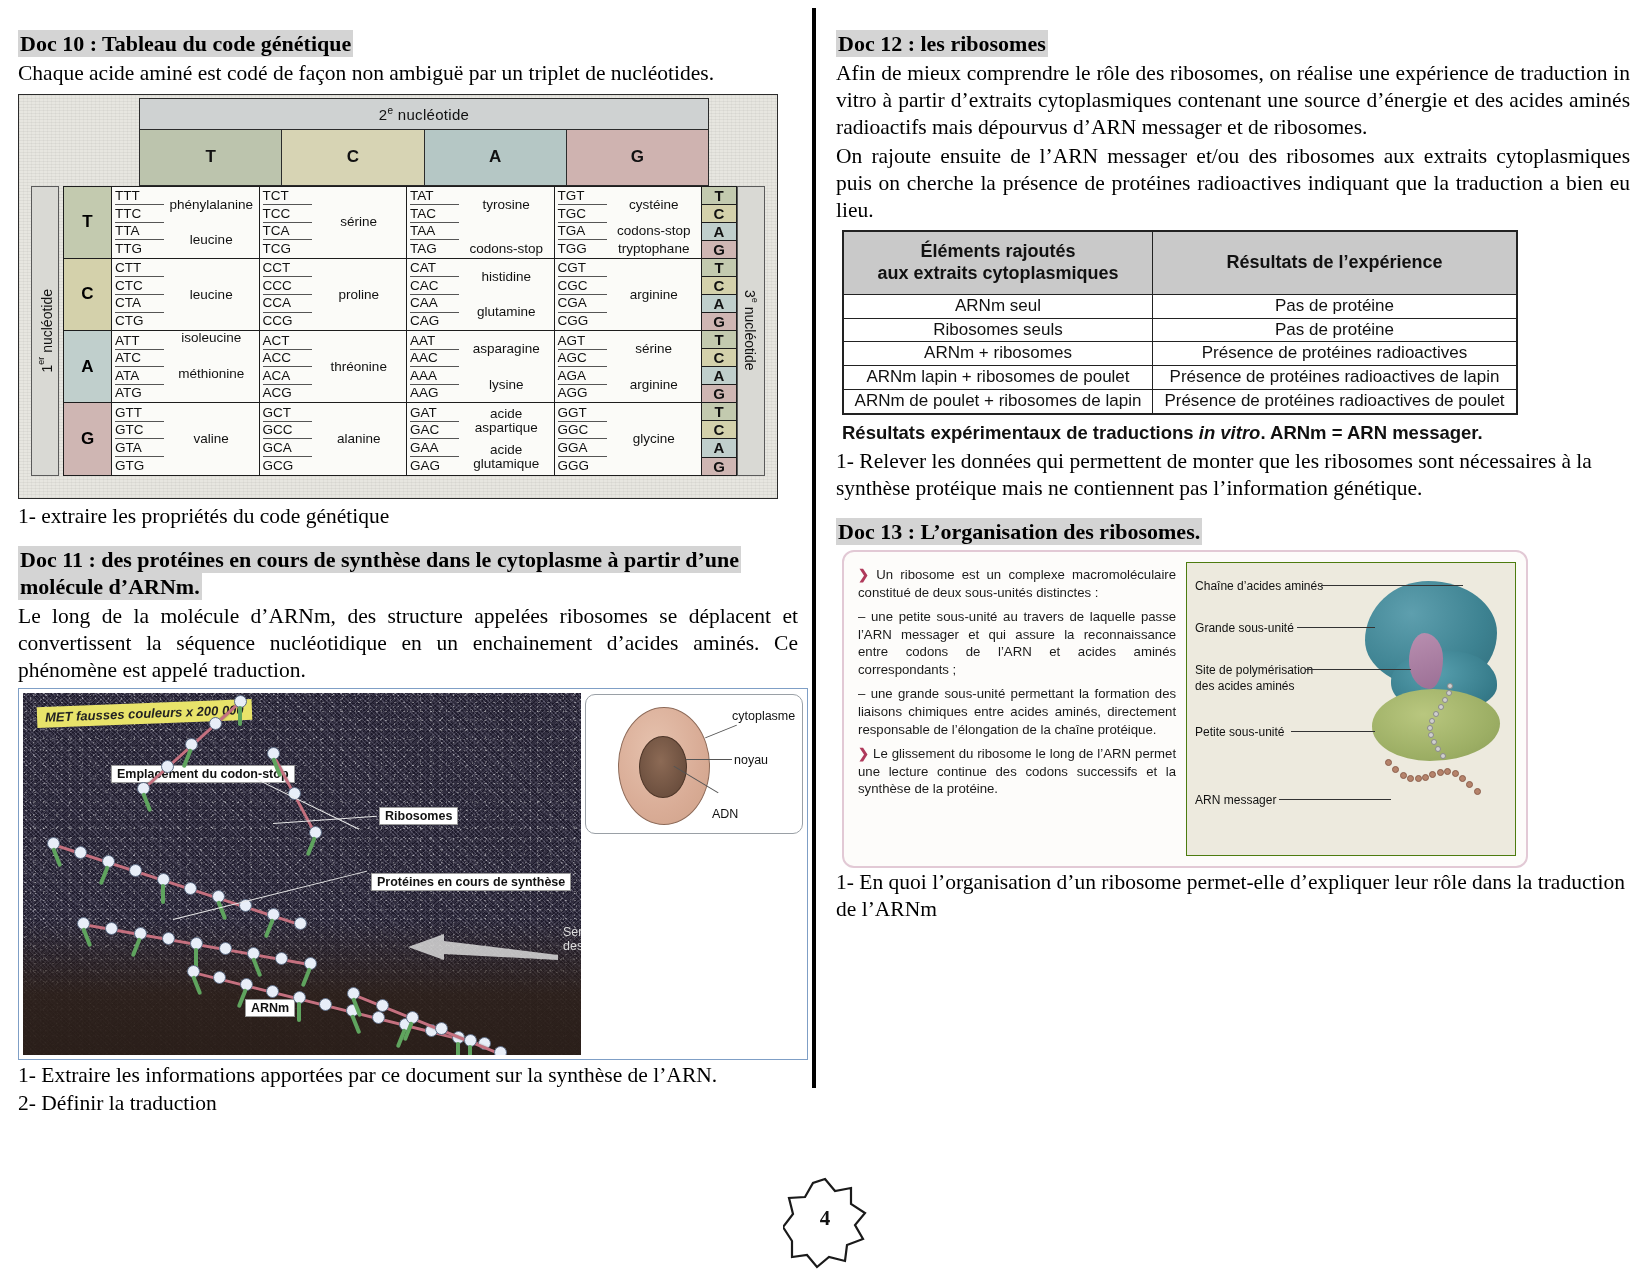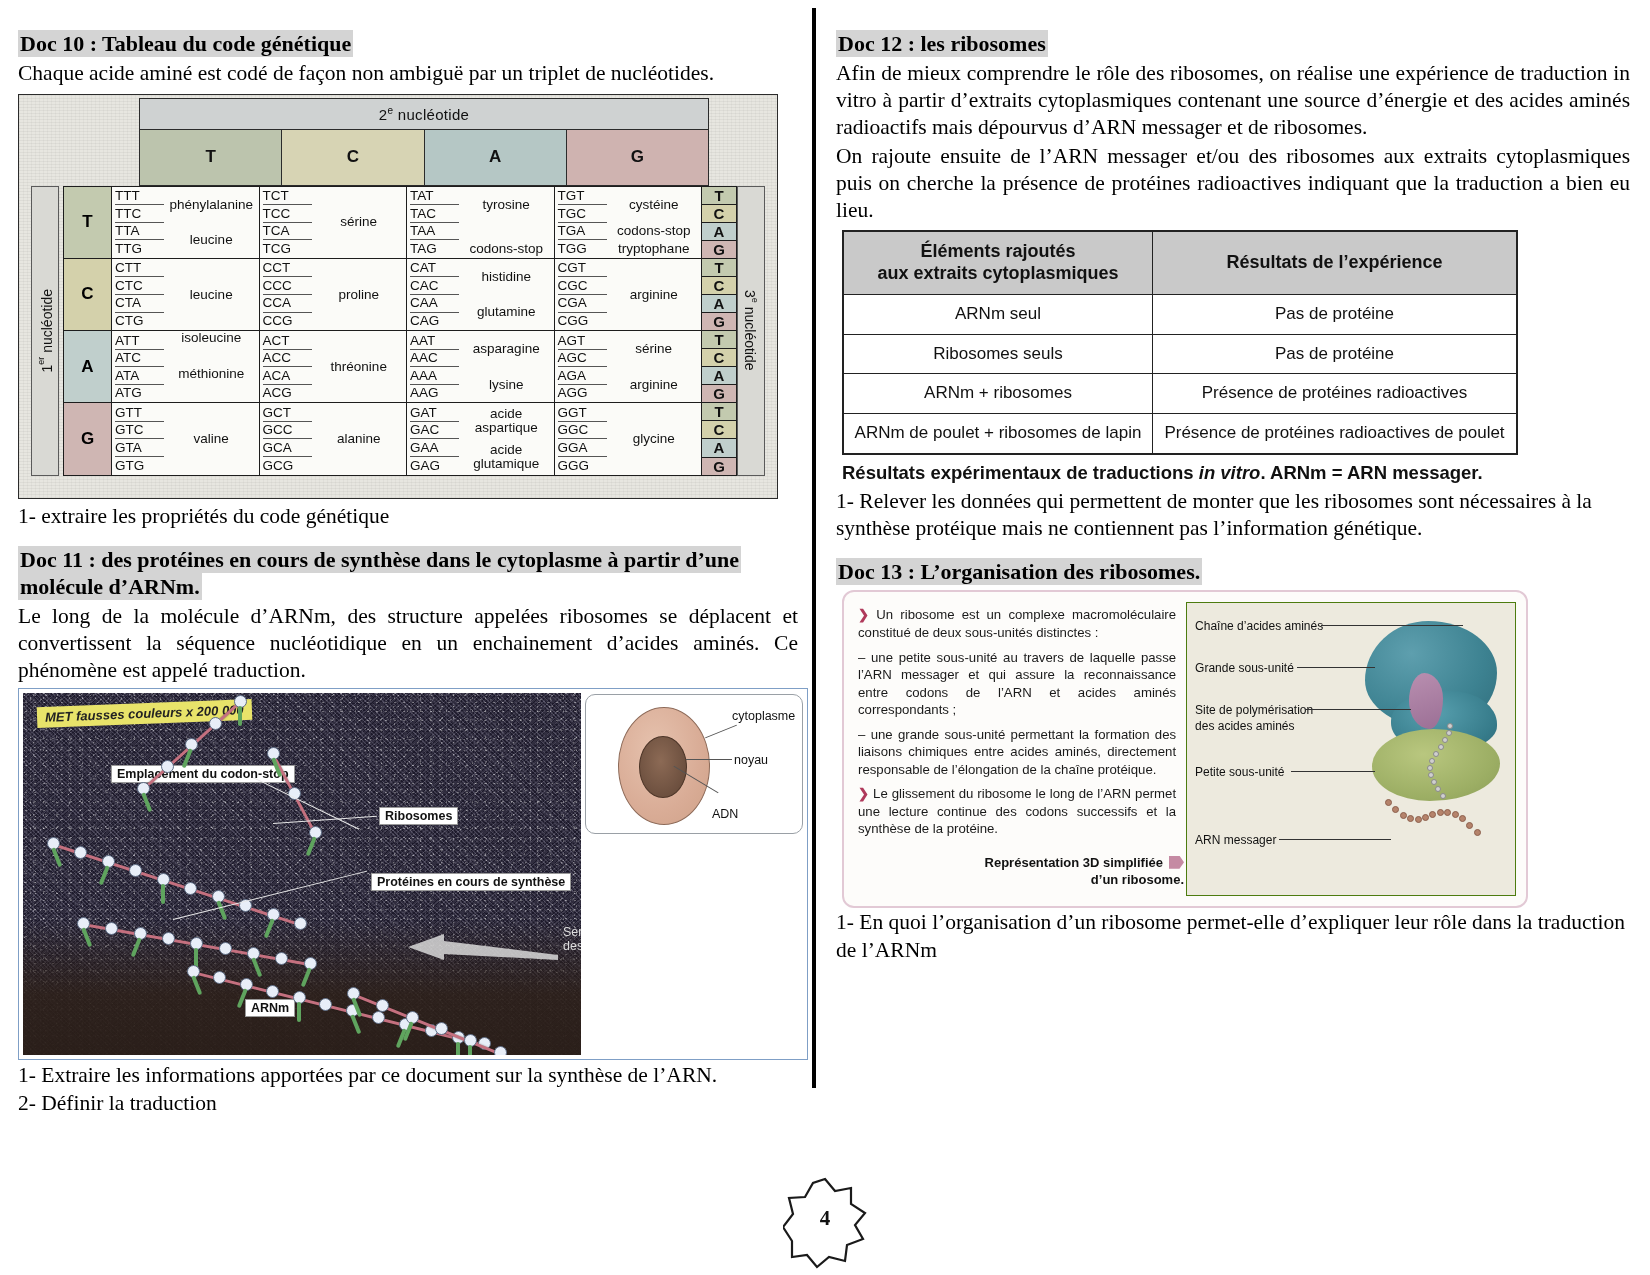--- a/index.html
+++ b/index.html
@@ -244,21 +244,21 @@
   }
   .res-table th {
     background:#c9c9c9; color:#111;
     font-size:18px; font-weight:bold;
     padding:9px 6px; line-height:1.22;
     border:1.5px solid #222;
     text-align:center;
   }
   .res-table td {
     font-size:17px; color:#111;
-    padding:9px 6px; line-height:1.22;
+    padding:1px 6px; line-height:1.22;
     border:1.5px solid #222;
     text-align:center;
   }
   .res-caption {
     margin:7px 0 4px 6px;
     font-family:"Liberation Sans", sans-serif;
     font-weight:bold; font-size:18.5px; color:#111;
   }
   .res-caption .ital { font-style:italic; }
 
@@ -754,20 +754,24 @@
             </tr>
             <tr>
               <td>Ribosomes seuls</td>
               <td>Pas de protéine</td>
             </tr>
             <tr>
               <td>ARNm + ribosomes</td>
               <td>Présence de protéines radioactives</td>
             </tr>
             <tr>
+              <td>ARNm lapin + ribosomes de poulet</td>
+              <td>Présence de protéines radioactives de lapin</td>
+            </tr>
+            <tr>
               <td>ARNm de poulet + ribosomes de lapin</td>
               <td>Présence de protéines radioactives de poulet</td>
             </tr>
           </tbody>
       </table>
 
       <div class="res-caption">
         <span>Résultats expérimentaux de traductions </span><span class="ital">in vitro</span><span>. ARNm = ARN messager.</span>
       </div>
 
@@ -776,24 +780,20 @@
       <div class="doc-head-wrap">
         <span class="doc-head">Doc 13 : L’organisation des ribosomes.</span>
       </div>
 
       <div class="d13">
         <div class="d13-left">
           <p><span class="bullet-red">❯</span> <span>Un ribosome est un complexe macromoléculaire constitué de deux sous-unités distinctes :</span></p>
           <p>– une petite sous-unité au travers de laquelle passe l’ARN messager et qui assure la reconnaissance entre codons de l’ARN et acides aminés correspondants ;</p>
           <p>– une grande sous-unité permettant la formation des liaisons chimiques entre acides aminés, directement responsable de l’élongation de la chaîne protéique.</p>
           <p><span class="bullet-red">❯</span> <span>Le glissement du ribosome le long de l’ARN permet une lecture continue des codons successifs et la synthèse de la protéine.</span></p>
-          <div class="d13-credit">
-            <span>Représentation 3D simplifiée</span><span class="credit-chip"></span><br>
-            <span>d’un ribosome.</span>
-          </div>
         </div>
 
         <div class="d13-right">
           <div class="sub-large"></div>
           <div class="sub-large2"></div>
           <div class="trna-pink"></div>
           <div class="sub-small"></div>
 
           <div class="d13-lbl" style="left:8px; top:16px;">Chaîne d’acides aminés</div>
           <div class="d13-lead" style="left:134px; top:22px; width:142px;"></div>

